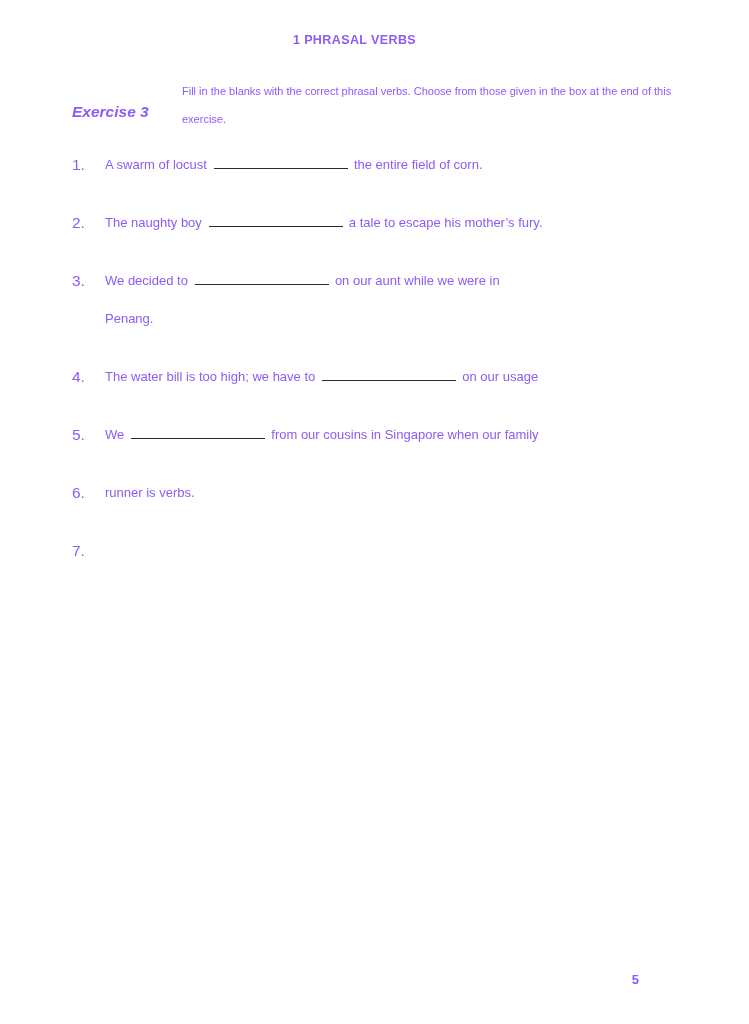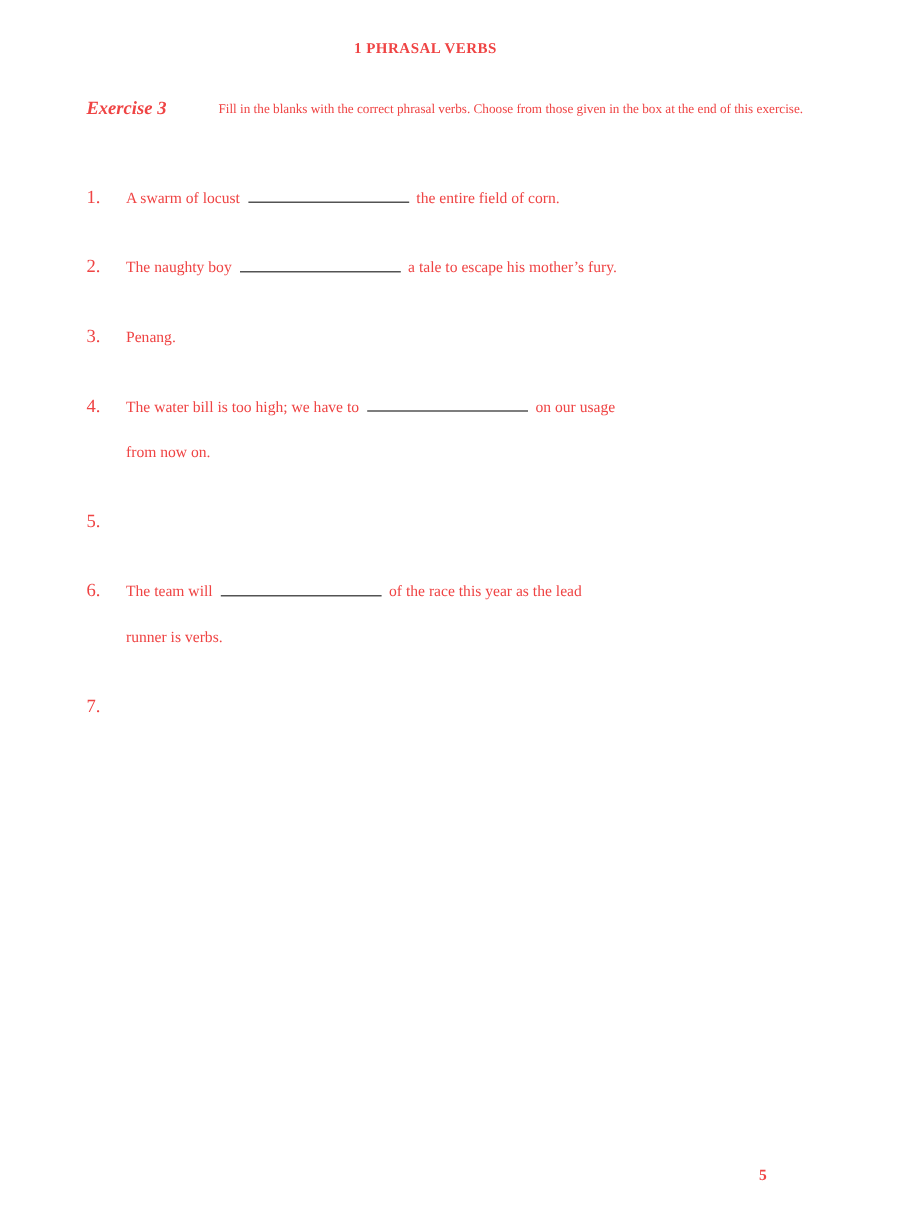--- a/index.html
+++ b/index.html
@@ -5,22 +5,22 @@
   html, body {
     margin: 0;
     padding: 0;
     background: #ffffff;
   }
   .page {
     position: relative;
     width: 709px;
     height: 1024px;
     background: #ffffff;
-    font-family: Liberation Serif, serif;
-    color: #ef4444;
+    font-family: Liberation Sans, sans-serif;
+    color: #8b5cf6;
     overflow: hidden;
   }
   .running-head {
     position: absolute;
     top: 33px;
     left: 0;
     width: 100%;
     text-align: center;
     font-size: 12.5px;
     font-weight: bold;
@@ -32,20 +32,21 @@
     top: 77px;
     display: flex;
     width: 610px;
   }
   .exercise-label {
     flex: 0 0 110px;
     font-weight: bold;
     font-style: italic;
     font-size: 15.5px;
     line-height: 28px;
+    margin-top: 21px;
   }
   .exercise-instructions {
     flex: 1;
     font-size: 11px;
     line-height: 28px;
   }
   .questions {
     position: absolute;
     left: 72px;
     top: 146px;
@@ -112,42 +113,42 @@
       <div class="q-num">2.</div>
       <div class="q-text">
         <span class="q-line1"><span>The naughty boy</span><span class="blank"></span><span>a tale to escape his mother’s fury.</span></span>
         <span class="q-line2"></span>
       </div>
     </div>
 
     <div class="q-item">
       <div class="q-num">3.</div>
       <div class="q-text">
+        <span class="q-line1"><span>We decided to</span><span class="blank"></span><span>on our aunt while we were in</span></span>
         <span class="q-line2">Penang.</span>
       </div>
     </div>
 
     <div class="q-item">
       <div class="q-num">4.</div>
       <div class="q-text">
         <span class="q-line1"><span>The water bill is too high; we have to</span><span class="blank"></span><span>on our usage</span></span>
-        <span class="q-line2">from now on.</span>
       </div>
     </div>
 
     <div class="q-item">
       <div class="q-num">5.</div>
       <div class="q-text">
+        <span class="q-line1"><span>We</span><span class="blank"></span><span>from our cousins in Singapore when our family</span></span>
       </div>
     </div>
 
     <div class="q-item">
       <div class="q-num">6.</div>
       <div class="q-text">
-        <span class="q-line1"><span>The team will</span><span class="blank"></span><span>of the race this year as the lead</span></span>
         <span class="q-line2">runner is verbs.</span>
       </div>
     </div>
 
     <div class="q-item">
       <div class="q-num">7.</div>
       <div class="q-text">
       </div>
     </div>
 

